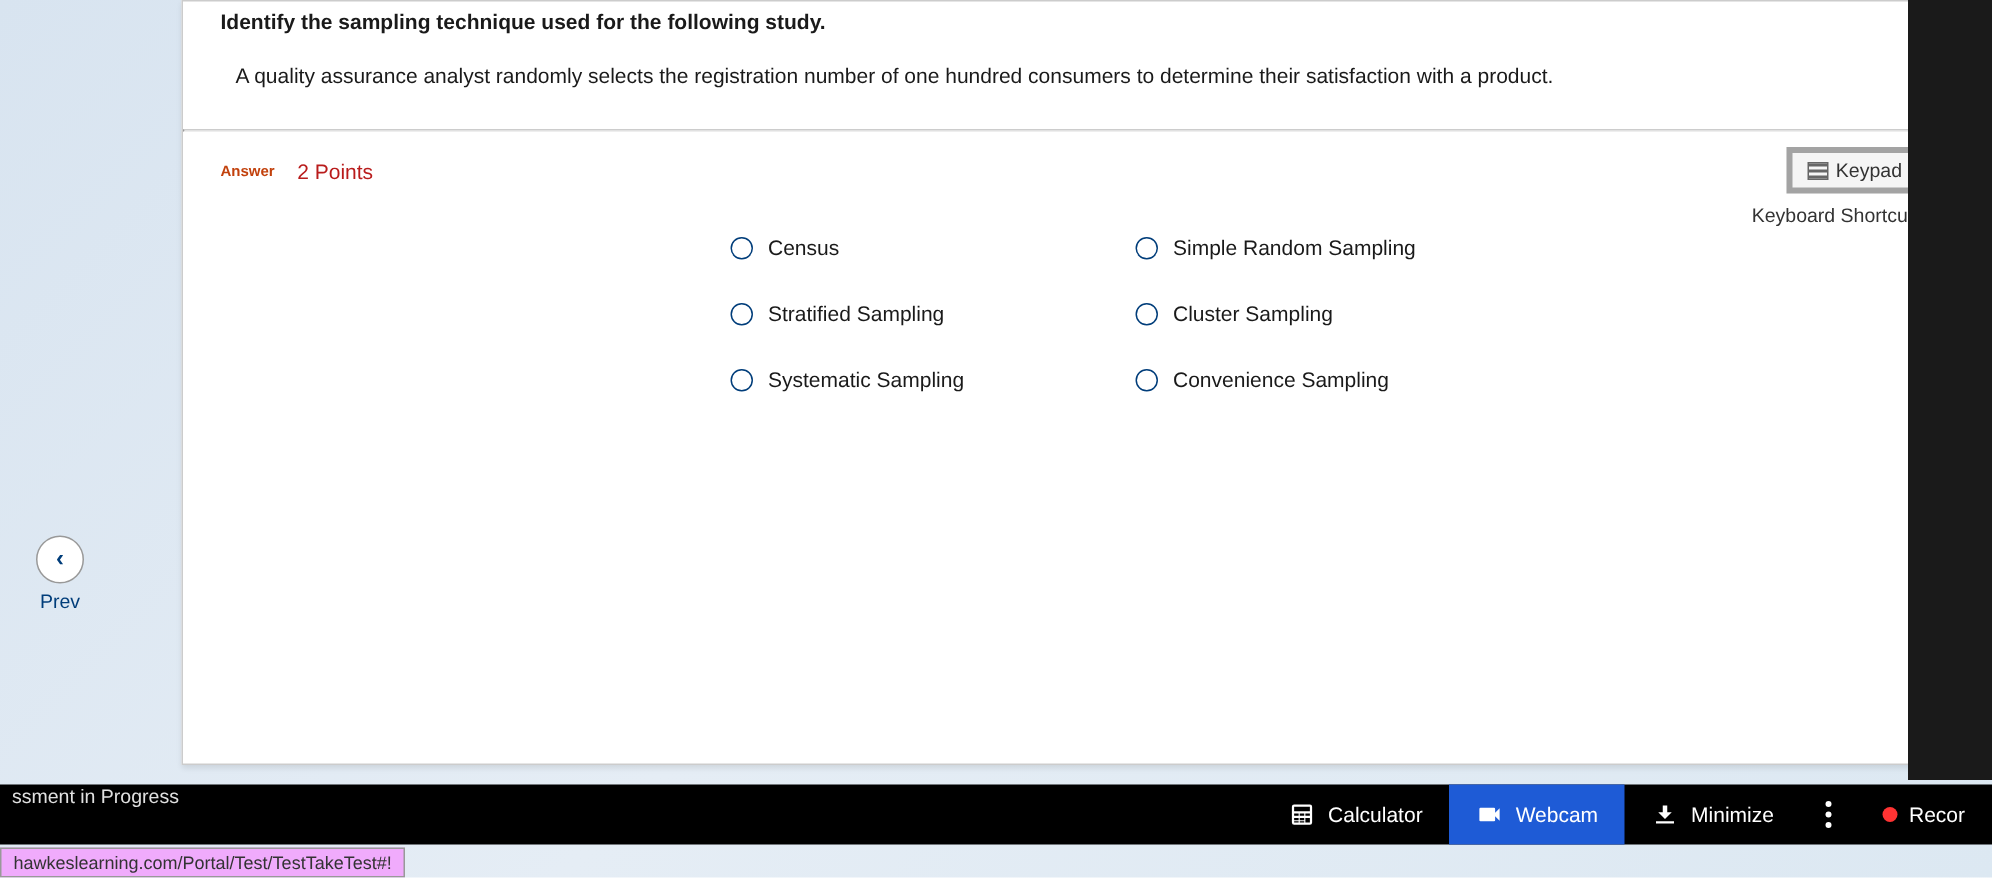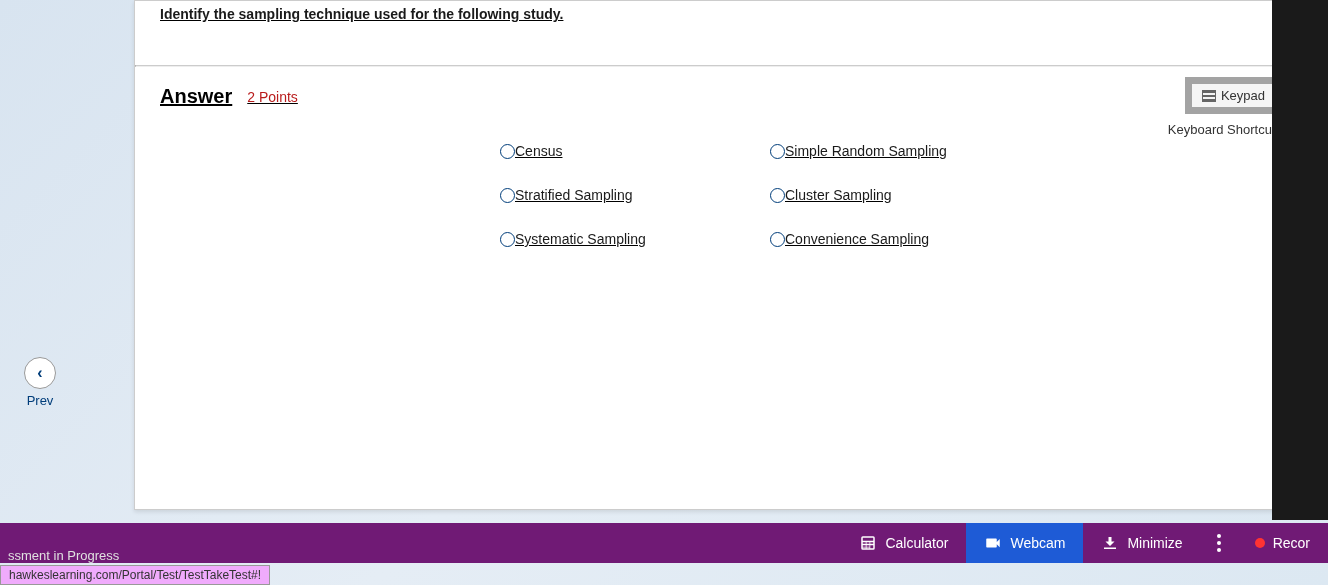--- a/index.html
+++ b/index.html
@@ -44,22 +44,21 @@
       margin-bottom: 4px;
     }
     .prev-label {
       color: #003d7a;
       font-size: 13px;
       font-weight: 500;
     }
     .content-area {
       flex: 1;
       padding: 0 30px 0 0;
-      margin-left: 54px;
-      text-decoration: underline;
+      margin-left: 41px;
     }
     .question-card {
       background: #fff;
       border: 1px solid #ccc;
       padding: 0;
       height: 510px;
       box-shadow: 0 2px 4px rgba(0,0,0,0.1);
     }
     .question-header {
       padding: 5px 25px 25px 25px;
@@ -84,35 +83,35 @@
       padding: 18px 25px;
       position: relative;
     }
     .answer-header {
       display: flex;
       align-items: center;
       gap: 15px;
     }
     .answer-label {
       font-weight: bold;
-      font-size: 20px;
-      color: #000000;
+      font-size: 10px;
+      color: #c2410c;
     }
     .points-label {
       font-size: 14px;
       color: #b91c1c;
     }
     .top-right-controls {
       position: absolute;
       right: 15px;
       top: 10px;
       text-align: right;
     }
     .keypad-btn {
-      border: 7px solid #a3a3a3;
+      border: 4px solid #a3a3a3;
       background: #f5f5f5;
       padding: 4px 10px;
       font-size: 13px;
       color: #333;
       display: inline-flex;
       align-items: center;
       gap: 5px;
       cursor: pointer;
       margin-bottom: 6px;
     }
@@ -133,42 +132,43 @@
     .options-grid {
       margin-top: 35px;
       margin-left: 340px;
       display: grid;
       grid-template-columns: 270px 270px;
       row-gap: 28px;
     }
     .option-item {
       display: flex;
       align-items: center;
+      gap: 10px;
       cursor: pointer;
     }
     .radio-circle {
       width: 15px;
       height: 15px;
       border: 1.5px solid #003d7a;
       border-radius: 50%;
       flex-shrink: 0;
     }
     .option-label {
       font-size: 14px;
       color: #1a1a1a;
     }
     .bottom-bar {
       position: absolute;
       bottom: 22px;
       left: 0;
       right: 0;
       height: 40px;
-      background: #701a75;
-      display: flex;
-      align-items: flex-end;
+      background: #000000;
+      display: flex;
+      align-items: flex-start;
       color: #fff;
       font-size: 14px;
     }
     .bottom-left {
       padding-left: 8px;
       color: #e0e0e0;
       font-size: 13px;
     }
     .bottom-items {
       display: flex;
@@ -224,20 +224,21 @@
     <div class="prev-button">
       <div class="prev-circle">‹</div>
       <div class="prev-label">Prev</div>
     </div>
   </div>
 
   <div class="content-area">
     <div class="question-card">
       <div class="question-header">
         <div class="question-title">Identify the sampling technique used for the following study.</div>
+        <div class="question-body">A quality assurance analyst randomly selects the registration number of one hundred consumers to determine their satisfaction with a product.</div>
       </div>
       <hr class="divider">
       <div class="answer-section">
         <div class="answer-header">
           <span class="answer-label">Answer</span>
           <span class="points-label">2 Points</span>
         </div>
         <div class="top-right-controls">
           <button class="keypad-btn">
             <span class="keypad-icon"></span>

